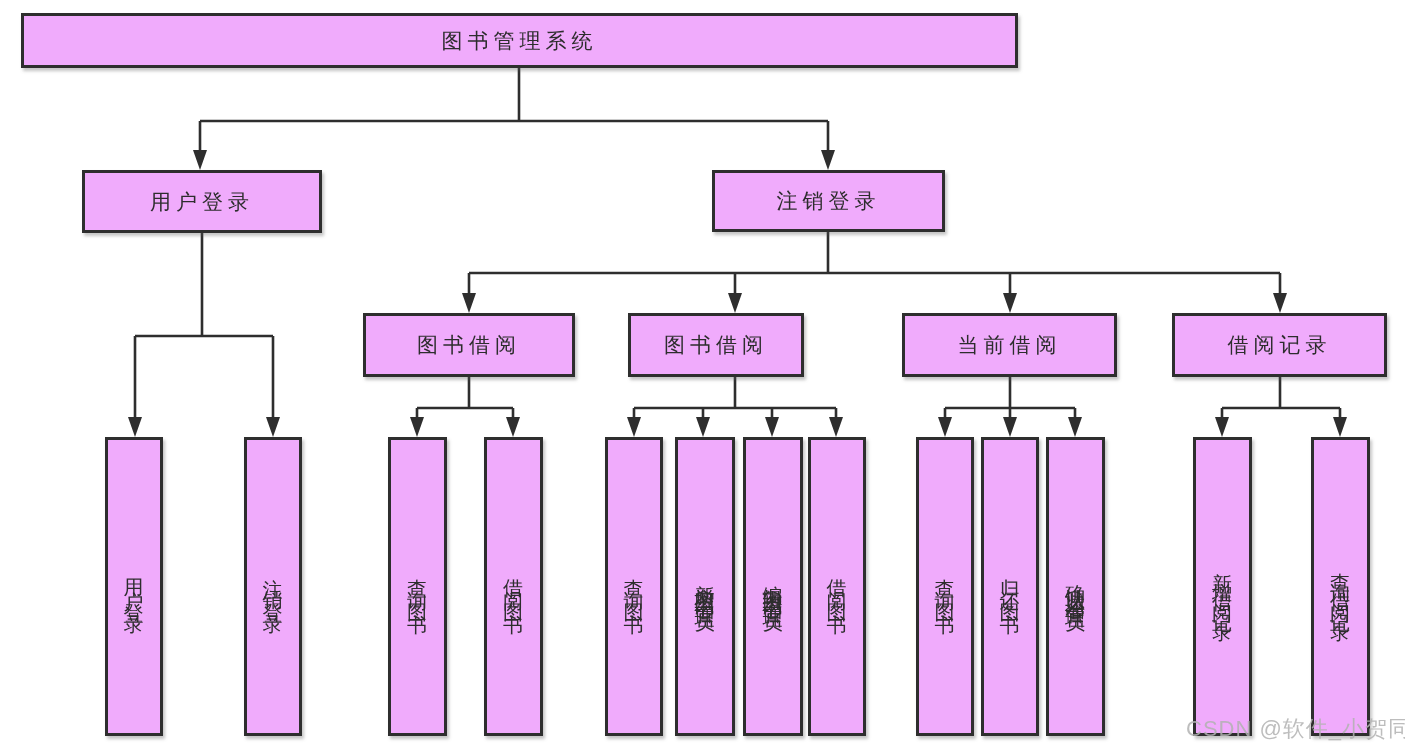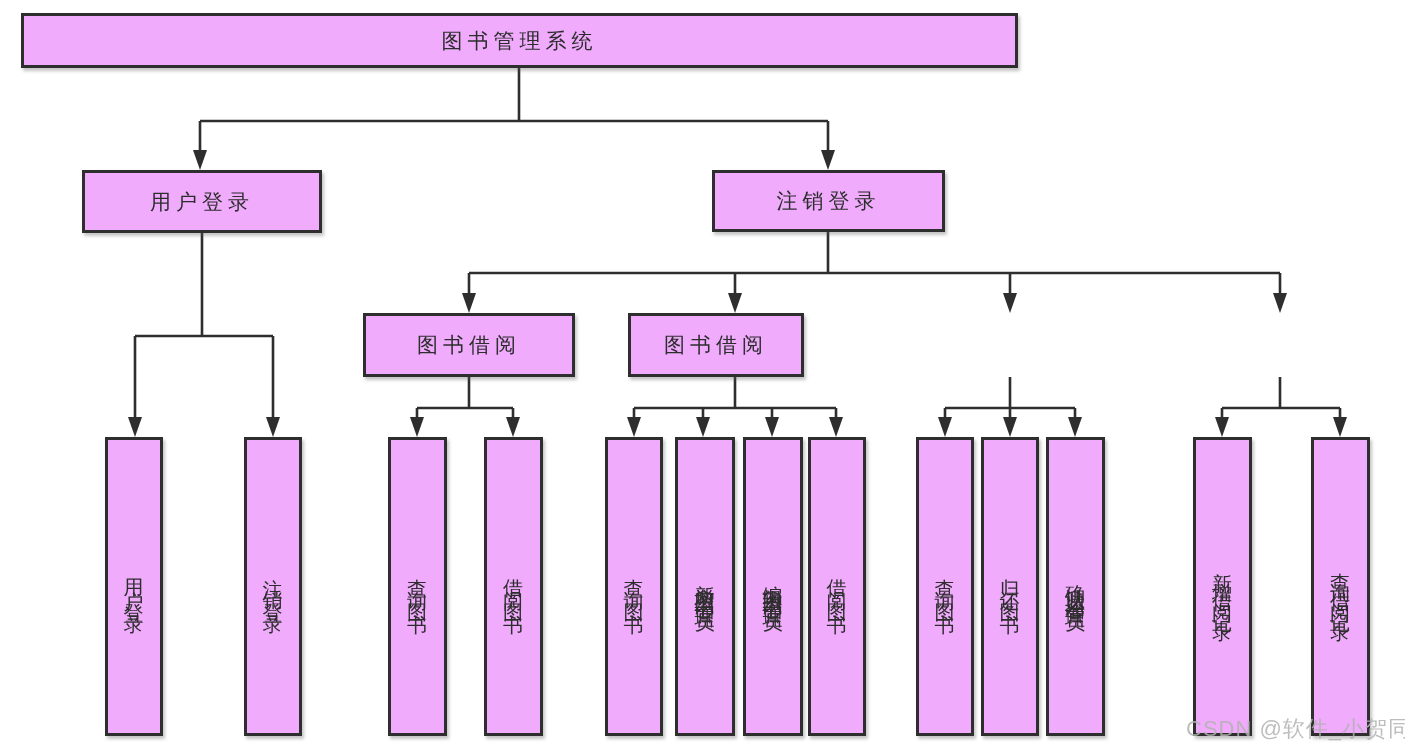--- a/index.html
+++ b/index.html
@@ -118,20 +118,26 @@
   <div class="node hnode" style="left:712px; top:170px; width:233px; height:62px;">
     <span>注销登录</span>
   </div>
 
   <div class="node hnode" style="left:363px; top:313px; width:212px; height:64px;">
     <span>图书借阅</span>
   </div>
   <div class="node hnode" style="left:628px; top:313px; width:176px; height:64px;">
     <span>图书借阅</span>
   </div>
+  <div class="node hnode" style="left:902px; top:313px; width:215px; height:64px;">
+    <span>当前借阅</span>
+  </div>
+  <div class="node hnode" style="left:1172px; top:313px; width:215px; height:64px;">
+    <span>借阅记录</span>
+  </div>
 
   <div class="node vnode" style="left:105px; top:437px; width:58px; height:299px;">
     <span>用户登录</span>
   </div>
   <div class="node vnode" style="left:244px; top:437px; width:58px; height:299px;">
     <span>注销登录</span>
   </div>
 
   <div class="node vnode" style="left:388px; top:437px; width:59px; height:299px;">
     <span>查询图书</span>

